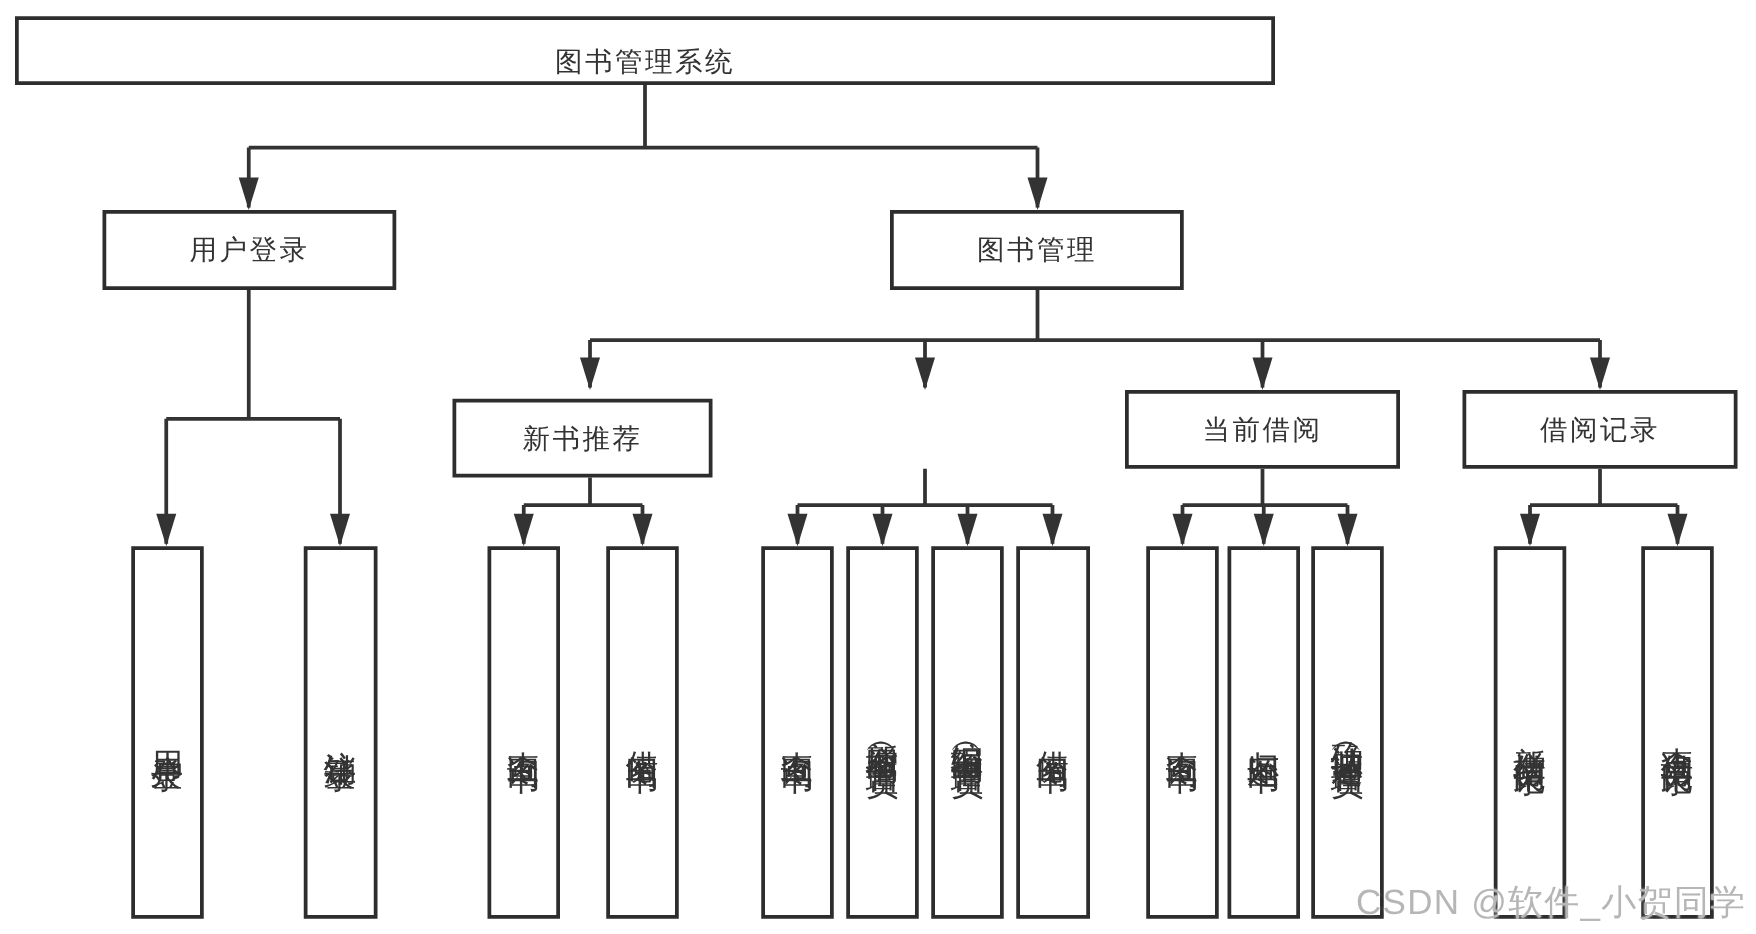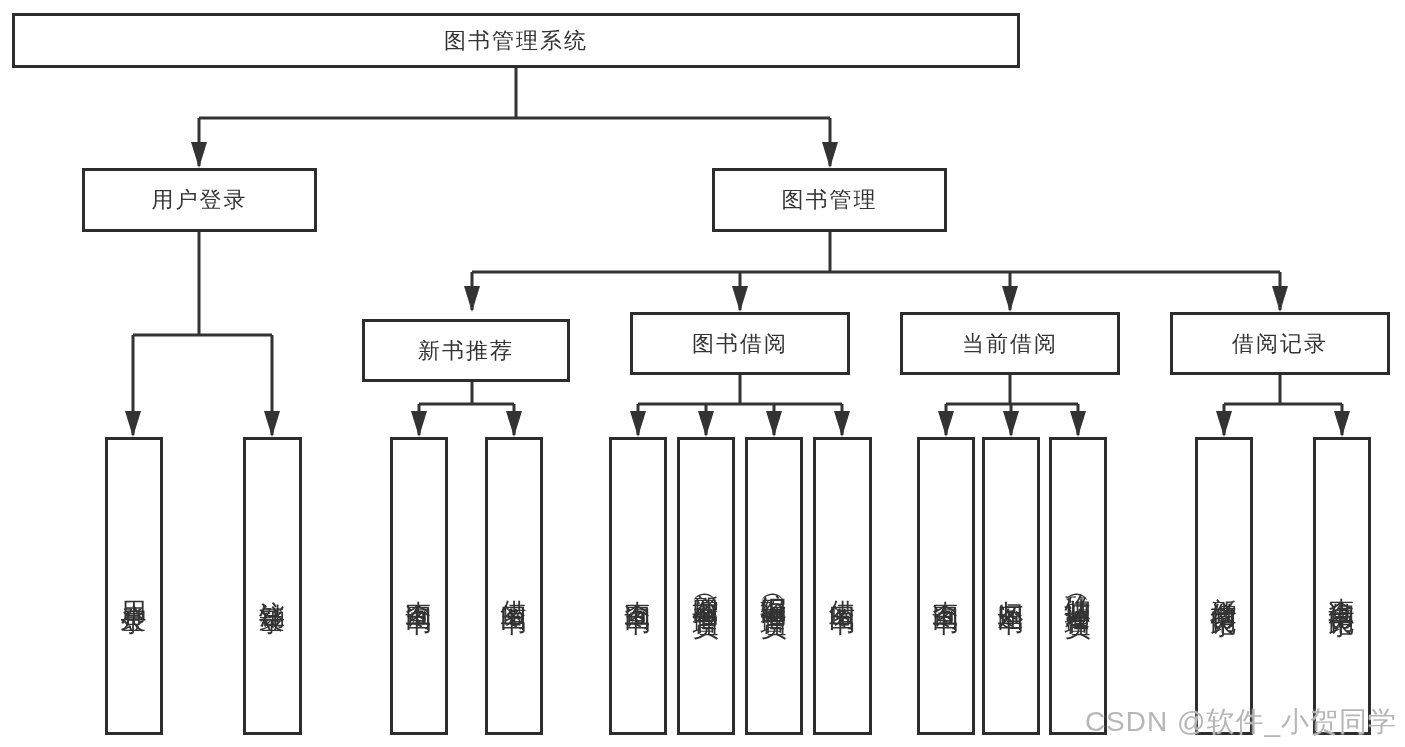--- a/index.html
+++ b/index.html
@@ -63,36 +63,33 @@
 
       <polygon points="946,437 938,411 954,411"></polygon>
       <polygon points="1011,437 1003,411 1019,411"></polygon>
       <polygon points="1078,437 1070,411 1086,411"></polygon>
 
       <polygon points="1224,437 1216,411 1232,411"></polygon>
       <polygon points="1342,437 1334,411 1350,411"></polygon>
     </g>
   </svg>
 
-  <div class="node root-node" style="left:12px;top:13px;width:1008px;height:55px;">
+  <div class="node root-node" style="left:12px;top:13px;width:1008px;height:55px;align-items:flex-end;">
     <span>图书管理系统</span>
   </div>
 
   <div class="node h-node" style="left:82px;top:168px;width:235px;height:64px;">
     <span>用户登录</span>
   </div>
   <div class="node h-node" style="left:712px;top:168px;width:235px;height:64px;font-family:Liberation Mono, monospace;">
     <span>图书管理</span>
   </div>
 
   <div class="node h-node" style="left:362px;top:319px;width:208px;height:63px;text-align:center;">
     <span>新书推荐</span>
-  </div>
-  <div class="node h-node" style="left:630px;top:312px;width:220px;height:63px;">
-    <span>图书借阅</span>
   </div>
   <div class="node h-node" style="left:900px;top:312px;width:220px;height:63px;text-align:right;">
     <span>当前借阅</span>
   </div>
   <div class="node h-node" style="left:1170px;top:312px;width:220px;height:63px;text-align:right;">
     <span>借阅记录</span>
   </div>
 
   <div class="node v-node" style="left:105px;top:437px;width:58px;height:298px;">
     <span class="vtext">用户登录</span>

